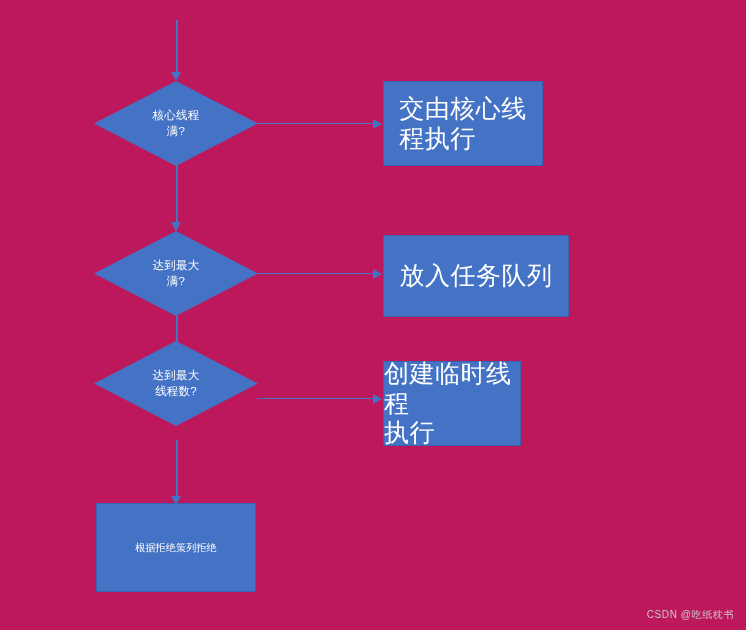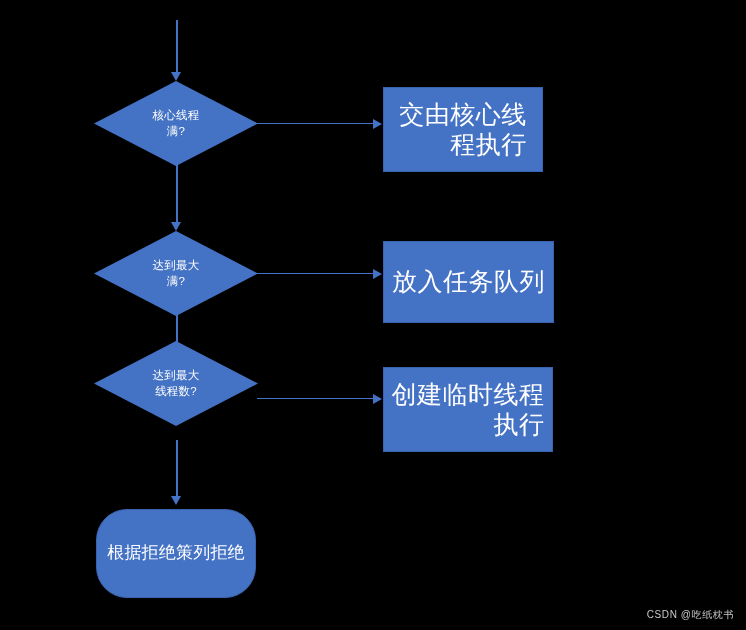--- a/index.html
+++ b/index.html
@@ -7,37 +7,36 @@
     padding: 0;
     background: #ffffff;
   }
   body {
     font-family: "Liberation Sans", "DejaVu Sans", sans-serif;
   }
   #canvas {
     position: relative;
     width: 746px;
     height: 630px;
-    background: #000000;
+    background: #be185d;
     overflow: hidden;
   }
 
   
   .node {
     position: absolute;
     box-sizing: border-box;
     display: flex;
     align-items: center;
     justify-content: center;
-    text-align: right;
+    text-align: left;
     color: #ffffff;
     line-height: 1.22;
     white-space: pre-line;
     user-select: none;
-    margin-top: 6px;
   }
 
   .diamond-wrap {
     position: absolute;
   }
   .diamond-shape {
     position: absolute;
     inset: 0;
     background: #4472C4;
     clip-path: polygon(50% 0%, 100% 50%, 50% 100%, 0% 50%);
@@ -59,24 +58,23 @@
   .rect {
     background: #4472C4;
     border: 1px solid #3A63AF;
   }
   .rect-big {
     font-size: 25px;
     letter-spacing: 0.5px;
     line-height: 1.18;
   }
   .rect-small {
-    font-size: 17px;
+    font-size: 10px;
     letter-spacing: 0.2px;
     line-height: 1.32;
-    border-radius: 31px;
   }
 
   
   .conn {
     position: absolute;
     pointer-events: none;
   }
   .line-v {
     position: absolute;
     width: 1.6px;
@@ -164,28 +162,28 @@
 
   <div class="node rect rect-big" style="left:383px; top:81px; width:160px; height:85px;">交由核心线
 程执行</div>
 
   <div class="diamond-wrap" style="left:94px; top:231px; width:164px; height:85px;">
     <div class="diamond-shape"></div>
     <div class="diamond-label">达到最大
 满?</div>
   </div>
 
-  <div class="node rect rect-big" style="left:383px; top:235px; width:171px; height:82px;">放入任务队列</div>
+  <div class="node rect rect-big" style="left:383px; top:235px; width:186px; height:82px;">放入任务队列</div>
 
   <div class="diamond-wrap" style="left:94px; top:341px; width:164px; height:85px;">
     <div class="diamond-shape"></div>
     <div class="diamond-label">达到最大
 线程数?</div>
   </div>
 
-  <div class="node rect rect-big" style="left:383px; top:361px; width:170px; height:85px;">创建临时线程
+  <div class="node rect rect-big" style="left:383px; top:361px; width:138px; height:85px;">创建临时线程
 执行</div>
 
   <div class="node rect rect-small" style="left:96px; top:503px; width:160px; height:89px;">根据拒绝策列拒绝</div>
 
   <div id="watermark">CSDN @吃纸枕书</div>
 
 </div>
 
 </body></html>

